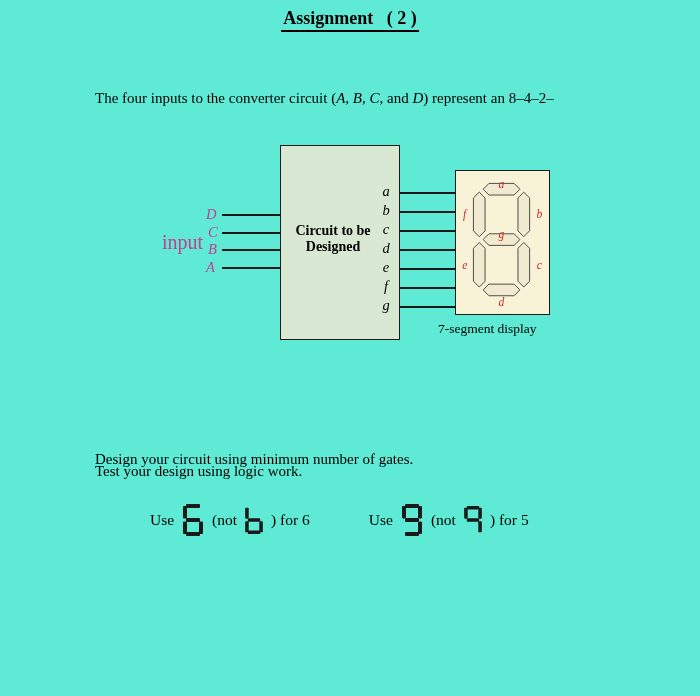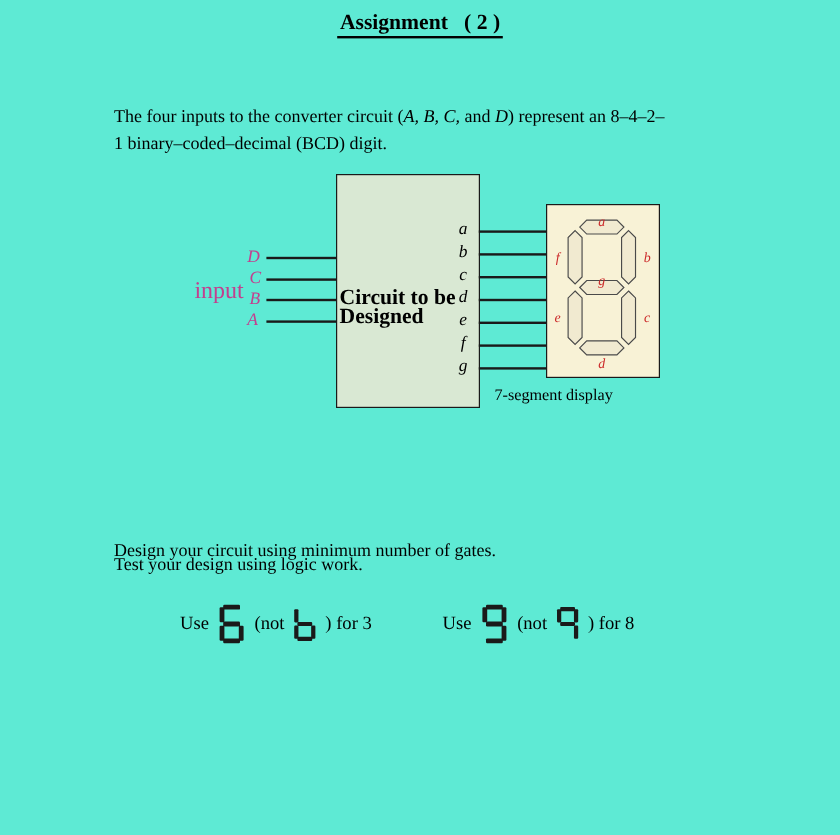--- a/index.html
+++ b/index.html
@@ -36,49 +36,49 @@
 
   .wire { position:absolute; height:1.5px; background:var(--wire-color,#1a1a1a); }
   .wi { left:222px; width:58px; }
   .wiD { top:214px; } .wiC { top:232px; } .wiB { top:249px; } .wiA { top:267px; }
   .wo { left:399px; width:56px; }
   .woA { top:192px; } .woB { top:211px; } .woC { top:230px; } .woD { top:249px; }
   .woE { top:268px; } .woF { top:287px; } .woG { top:306px; }
 
   .circuit-box { position:absolute; left:280px; top:145px; width:120px; height:195px;
                  background:var(--circuit-bg,#d9e8d3); border:1.5px solid #1a1a1a; }
-  .circuit-label { position:absolute; top:77px; left:2px; width:100px; 
-                   font-weight:bold; font-size:18px; line-height:16px;margin-top:16px; }
+  .circuit-label { position:absolute; top:77px; left:2px; width:100px; text-align:center;
+                   font-weight:bold; font-size:14px; line-height:16px; }
   .outcol { position:absolute; top:36px; right:6px; width:14px; text-align:center; }
   .outcol span { display:block; font-style:italic; font-size:14.5px; line-height:19px; }
 
   .display-box { position:absolute; left:455px; top:170px; width:95px; height:145px;
                  background:var(--display-bg,#f8f2d6); border:1.5px solid #1a1a1a; }
   .seg { fill:#f1ead0; stroke:#4a4a4a; stroke-width:1; }
   .seglbl { fill:var(--seglbl-color,#cc2b2b); font-style:italic; font-size:12px;
             text-anchor:middle; font-family:"Liberation Serif","DejaVu Serif",serif; }
-  .caption { position:absolute; left:412px; top:321px; font-size:13.5px; }
+  .caption { position:absolute; left:438px; top:321px; font-size:13.5px; }
 
   
   .usage { position:absolute; left:150px; top:503px; display:flex; align-items:center;
            gap:7px; font-size:15.5px; }
   .glyph { display:inline-flex; align-items:center; }
   .spacer { display:inline-block; width:45px; }
 </style>
 </head>
 <body>
 
 <div class="page">
 
   <div class="title">
     <span>Assignment   ( 2 )</span>
   </div>
 
 
-  <p class="para p2"><span>The four inputs to the converter circuit (</span><span class="it">A, B, C,</span><span> and </span><span class="it">D</span><span>) represent an 8–4–2–</span><br><span>1 binary–coded–decimal (BCD) digit.</span></p>
+  <p class="para p2"><span>The four inputs to the converter circuit (</span><span class="it">A, B, C,</span><span> and </span><span class="it">D</span><span>) represent an 8–4–2–</span><br></p>
 
   <span class="input-word">input</span>
 
   <span class="pin pinD">D</span>
   <span class="pin pinC">C</span>
   <span class="pin pinB">B</span>
   <span class="pin pinA">A</span>
 
   <div class="wire wi wiD"></div>
   <div class="wire wi wiC"></div>
@@ -148,21 +148,21 @@
     <span>(not</span>
     <span class="glyph">
         <svg viewBox="0 0 22 34" width="20" height="30">
           <rect x="17" y="18.5" width="4" height="12.5" rx="1" fill="#1a1a1a"></rect>
           <rect x="4" y="29" width="14" height="4" rx="1" fill="#1a1a1a"></rect>
           <rect x="1" y="18.5" width="4" height="12.5" rx="1" fill="#1a1a1a"></rect>
           <rect x="1" y="3" width="4" height="12.5" rx="1" fill="#1a1a1a"></rect>
           <rect x="4" y="15" width="14" height="4" rx="1" fill="#1a1a1a"></rect>
         </svg>
       </span>
-    <span>) for 3</span>
+    <span>) for 6</span>
     <span class="spacer"></span>
     <span>Use</span>
     <span class="glyph">
         <svg viewBox="0 0 22 34" width="24" height="34">
           <rect x="4" y="1" width="14" height="4" rx="1" fill="#1a1a1a"></rect>
           <rect x="17" y="3" width="4" height="12.5" rx="1" fill="#1a1a1a"></rect>
           <rect x="17" y="18.5" width="4" height="12.5" rx="1" fill="#1a1a1a"></rect>
           <rect x="4" y="29" width="14" height="4" rx="1" fill="#1a1a1a"></rect>
           <rect x="1" y="3" width="4" height="12.5" rx="1" fill="#1a1a1a"></rect>
           <rect x="4" y="15" width="14" height="4" rx="1" fill="#1a1a1a"></rect>
@@ -171,16 +171,16 @@
     <span>(not</span>
     <span class="glyph">
         <svg viewBox="0 0 22 34" width="20" height="30">
           <rect x="4" y="1" width="14" height="4" rx="1" fill="#1a1a1a"></rect>
           <rect x="17" y="3" width="4" height="12.5" rx="1" fill="#1a1a1a"></rect>
           <rect x="17" y="18.5" width="4" height="12.5" rx="1" fill="#1a1a1a"></rect>
           <rect x="1" y="3" width="4" height="12.5" rx="1" fill="#1a1a1a"></rect>
           <rect x="4" y="15" width="14" height="4" rx="1" fill="#1a1a1a"></rect>
         </svg>
       </span>
-    <span>) for 8</span>
+    <span>) for 5</span>
   </div>
 
 </div>
 
 </body></html>

